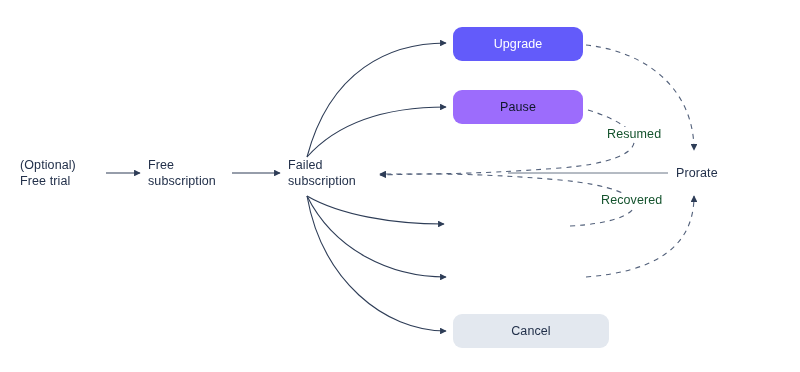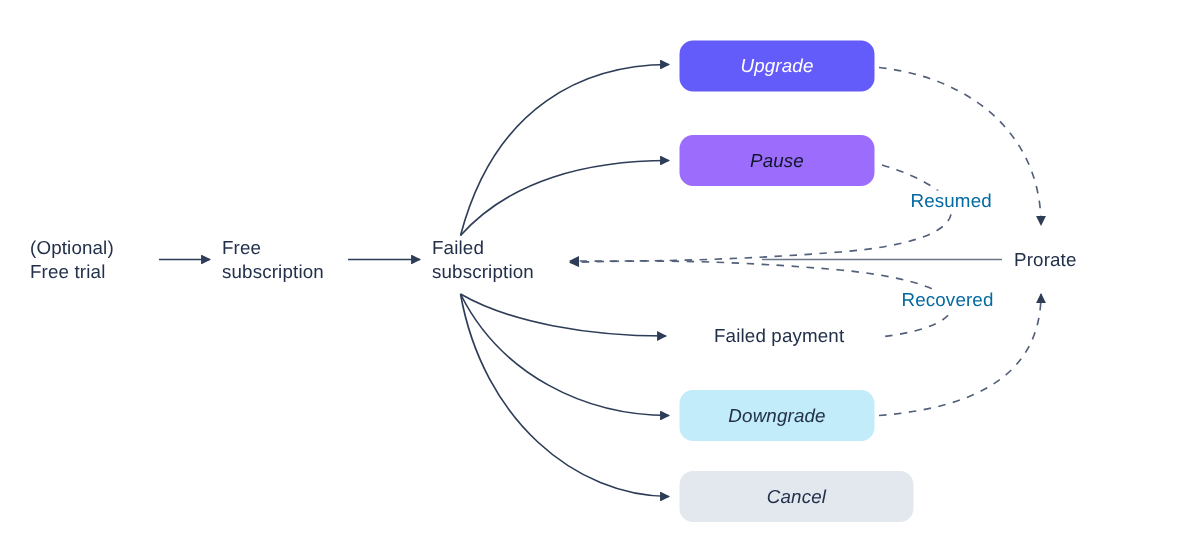--- a/index.html
+++ b/index.html
@@ -37,26 +37,25 @@
     letter-spacing: 0.1px;
   }
   
   .node-box {
     display: flex;
     align-items: center;
     justify-content: center;
     border-radius: 9px;
     font-size: 12.5px;
     letter-spacing: 0.1px;
-    font-style: italic;
   }
   
   .edge-label {
     position: absolute;
-    color: #0369a1;
+    color: #14532d;
     font-size: 12.5px;
     letter-spacing: 0.1px;
     background: #ffffff;
     padding: 0 3px;
     white-space: nowrap;
   }
 </style>
 </head>
 <body>
 
@@ -99,29 +98,27 @@
 
   <div class="node node-text" style="left:20px; top:157px; width:90px;">(Optional)
 Free trial</div>
 
   <div class="node node-text" style="left:148px; top:157px; width:90px;">Free
 subscription</div>
 
   <div class="node node-text" style="left:288px; top:157px; width:92px;">Failed
 subscription</div>
 
-  <div class="node node-text" style="left:476px; top:216px; width:110px; background:#ffffff;">Failed payment</div>
 
   <div class="node node-text" style="left:674px; top:165px; width:70px; background:#ffffff; padding-left:2px;">Prorate</div>
 
   <div class="node node-box" style="left:453px; top:27px; width:130px; height:34px; background:#635bfa; color:#ffffff;">Upgrade</div>
 
   <div class="node node-box" style="left:453px; top:90px; width:130px; height:34px; background:#9c6cfc; color:#0f172a;">Pause</div>
 
-  <div class="node node-box" style="left:453px; top:260px; width:130px; height:34px; background:#c3ecfb; color:#22304a;">Downgrade</div>
 
   <div class="node node-box" style="left:453px; top:314px; width:156px; height:34px; background:#e3e8ef; color:#22304a;">Cancel</div>
 
   <div class="edge-label" style="left:604px; top:127px;">Resumed</div>
 
   <div class="edge-label" style="left:598px; top:193px;">Recovered</div>
 
 </div>
 
 </body></html>

